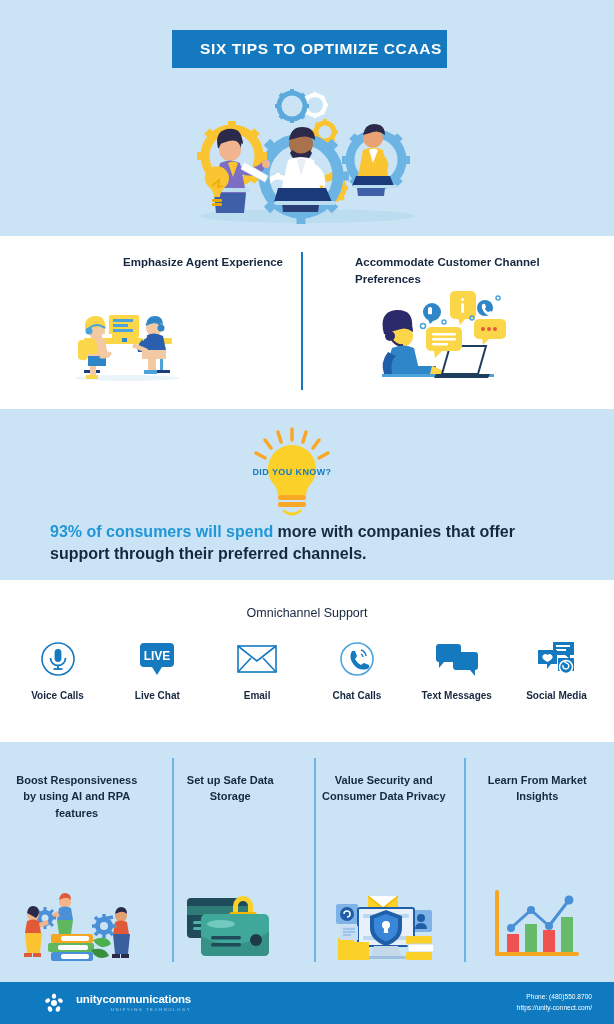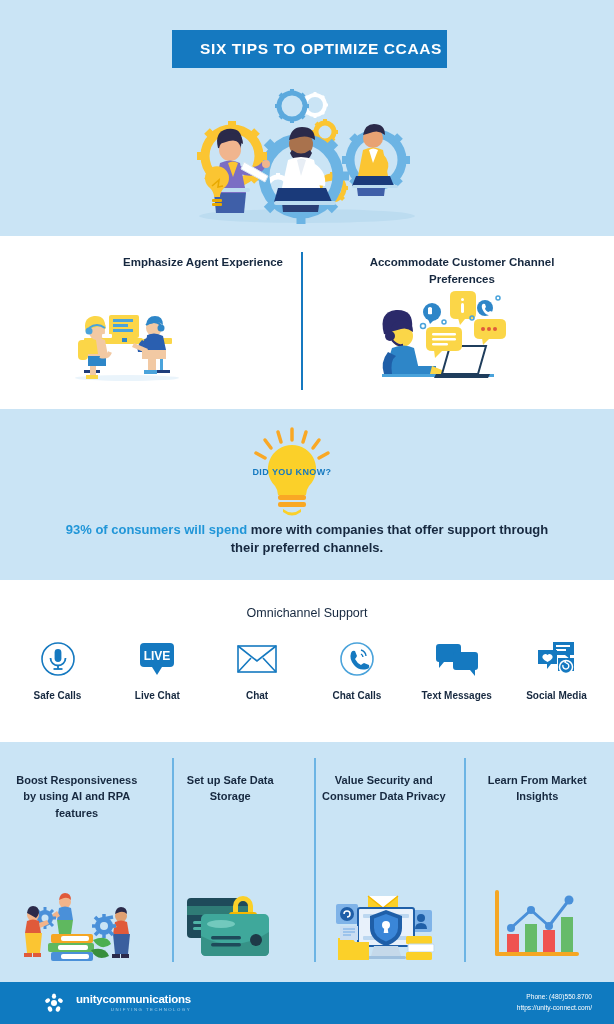--- a/index.html
+++ b/index.html
@@ -73,21 +73,21 @@
     height: 138px;
     background: #1579c0;
   }
   .tip-heading {
     color: #16283f;
     font-size: 11.5px;
     font-weight: bold;
     line-height: 1.45;
   }
   .col-left .tip-heading { text-align: right; padding: 0 24px; }
-  .col-right .tip-heading { text-align: center; padding-left: 48px; padding-right: 45px; }
+  .col-right .tip-heading { text-align: left; padding-left: 48px; padding-right: 45px; }
   .col-art { position: absolute; }
   .art-agent { left: 62px; top: 52px; width: 130px; height: 95px; }
   .art-channel { left: 55px; top: 46px; width: 150px; height: 100px; }
 
   
   .didyouknow {
     position: relative;
     width: 614px;
     height: 171px;
     background: #cae4f5;
@@ -110,23 +110,23 @@
     font-weight: bold;
     letter-spacing: 0.4px;
     z-index: 5;
     text-transform: uppercase;
   }
   .stat-text {
     position: absolute;
     left: 50px;
     top: 112px;
     width: 514px;
-    text-align: center;
+    text-align: left;
     color: #16283f;
-    font-size: 13px;
+    font-size: 16px;
     font-weight: bold;
     line-height: 1.38;
   }
   .stat-text .hl { color: #2196d8; }
 
   
   .omni {
     position: relative;
     width: 614px;
     height: 162px;
@@ -564,21 +564,21 @@
       <div class="omni-item">
         <div class="omni-icon">
           <svg width="36" height="36" viewBox="0 0 36 36">
             <circle cx="18" cy="18" r="16" fill="none" stroke="#1579c0" stroke-width="1.6"></circle>
             <rect x="14.6" y="8" width="6.8" height="13" rx="3.4" fill="#1579c0"></rect>
             <path d="M10.5,17 a7.5,7.5 0 0,0 15,0" fill="none" stroke="#1579c0" stroke-width="1.8"></path>
             <line x1="18" y1="24.5" x2="18" y2="28" stroke="#1579c0" stroke-width="1.8"></line>
             <line x1="13.5" y1="28" x2="22.5" y2="28" stroke="#1579c0" stroke-width="1.8"></line>
           </svg>
         </div>
-        <div class="omni-label">Safe Calls</div>
+        <div class="omni-label">Voice Calls</div>
       </div>
 
       <div class="omni-item">
         <div class="omni-icon">
           <svg width="38" height="36" viewBox="0 0 38 36">
             <path d="M2,6 q0,-4 4,-4 l26,0 q4,0 4,4 l0,16 q0,4 -4,4 l-26,0 q-4,0 -4,-4z" fill="#1579c0"></path>
             <path d="M14,26 l5,8 l5,-8z" fill="#1579c0"></path>
             <text x="19" y="19" font-family="Liberation Sans, sans-serif" font-size="12" font-weight="bold" fill="#ffffff" text-anchor="middle">LIVE</text>
           </svg>
         </div>
@@ -586,21 +586,21 @@
       </div>
 
       <div class="omni-item">
         <div class="omni-icon">
           <svg width="40" height="30" viewBox="0 0 40 30">
             <rect x="1" y="2" width="38" height="26" fill="none" stroke="#1579c0" stroke-width="1.6"></rect>
             <path d="M1,2 L20,17 L39,2" fill="none" stroke="#1579c0" stroke-width="1.6"></path>
             <path d="M1,28 L14,14 M39,28 L26,14" fill="none" stroke="#1579c0" stroke-width="1.6"></path>
           </svg>
         </div>
-        <div class="omni-label">Chat</div>
+        <div class="omni-label">Email</div>
       </div>
 
       <div class="omni-item">
         <div class="omni-icon">
           <svg width="36" height="36" viewBox="0 0 36 36">
             <circle cx="18" cy="18" r="16" fill="none" stroke="#4aa3db" stroke-width="1.6"></circle>
             <path d="M12,12 q1,-3 4,-2 l2,5 q-1,2 -2,3 q2,4 6,6 q1,-1 3,-2 l5,2 q1,3 -2,4 q-8,2 -13,-4 q-5,-6 -3,-12z" fill="#1579c0"></path>
             <path d="M22,9 a7,7 0 0,1 5,6" fill="none" stroke="#1579c0" stroke-width="1.4"></path>
             <path d="M22,13 a4,4 0 0,1 2,3" fill="none" stroke="#1579c0" stroke-width="1.4"></path>
           </svg>

